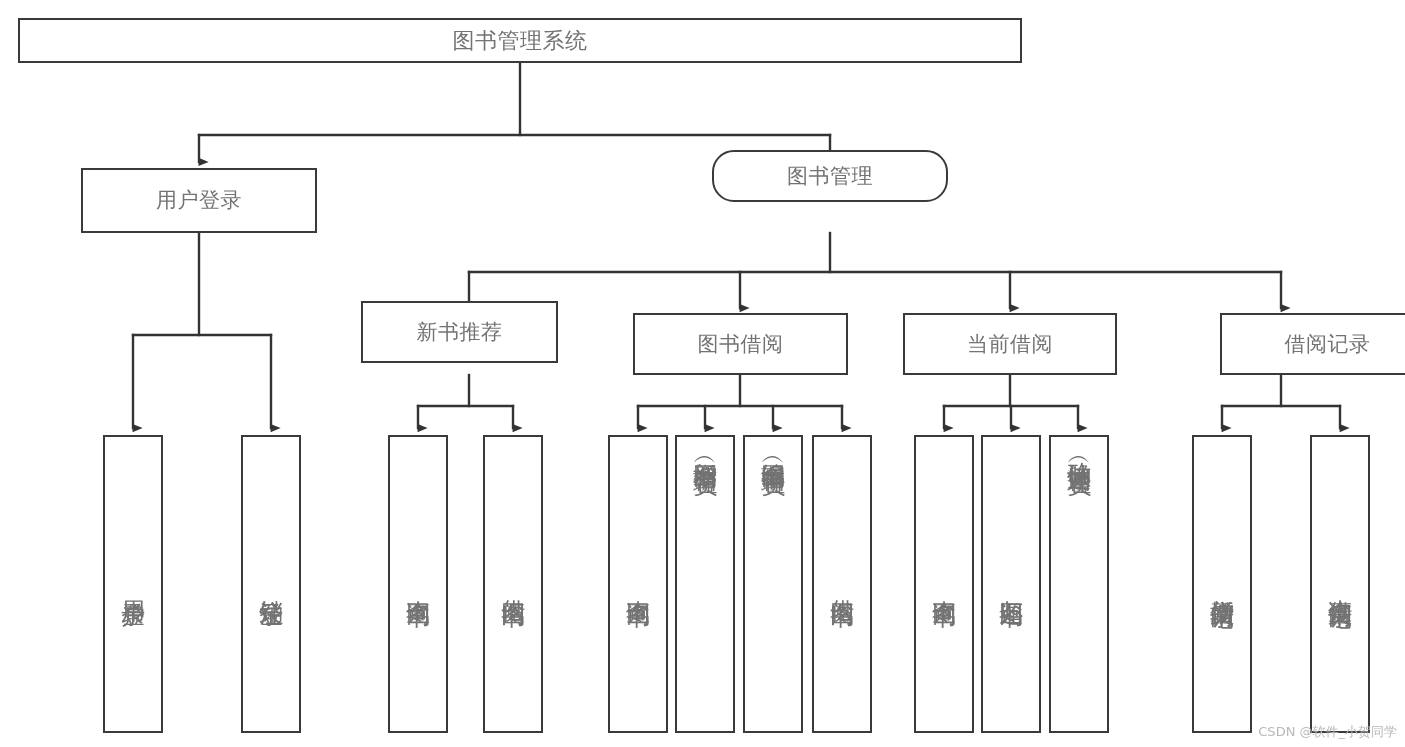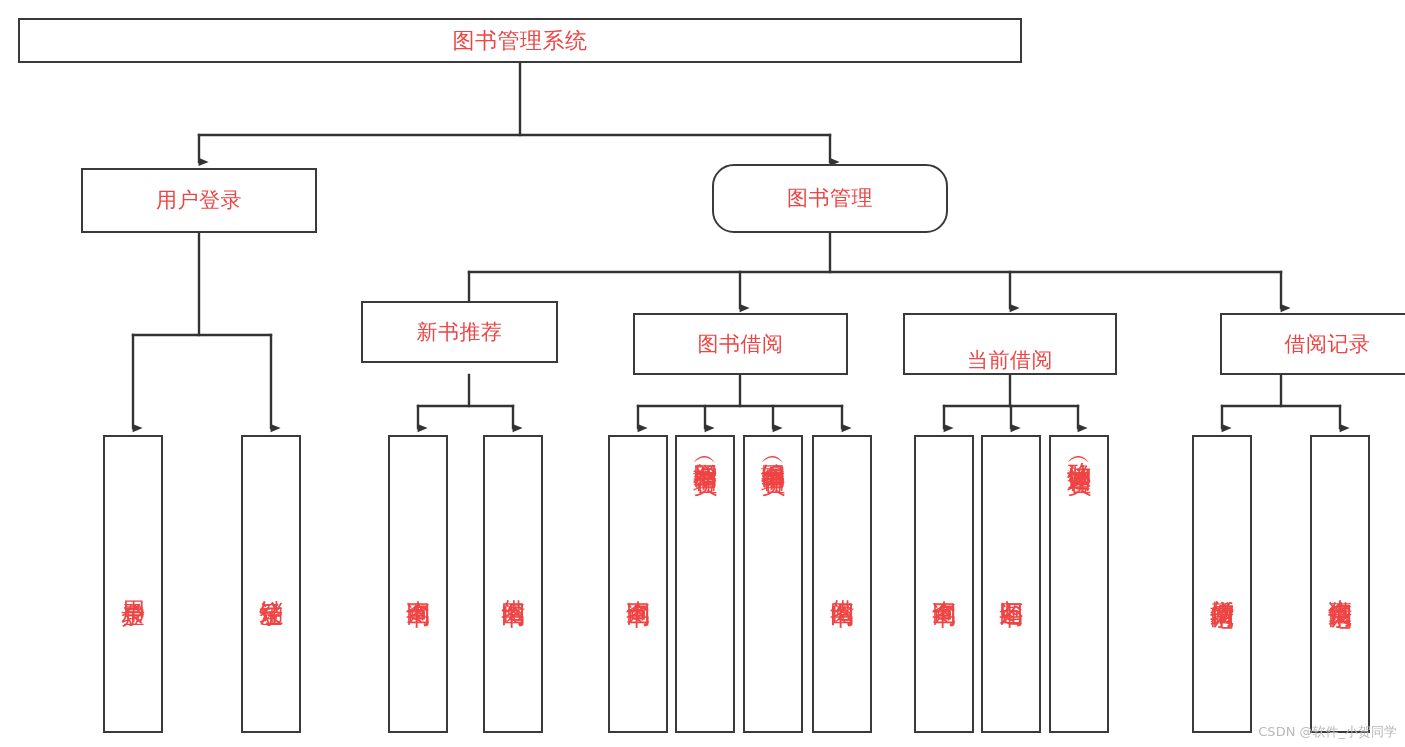--- a/index.html
+++ b/index.html
@@ -33,21 +33,21 @@
     align-items: center;
     justify-content: center;
     color: #4a4a4a;
     z-index: 2;
   }
   .node .label {
     display: block;
     text-align: center;
     line-height: 1.18;
     letter-spacing: 0.5px;
-    color: #ef4444;
+    color: #737373;
   }
   
   .node.h .label {
     font-size: 21px;
     white-space: nowrap;
   }
   .node.root .label { font-size: 22px; }
   
   .node.v {
     align-items: flex-start;
@@ -136,33 +136,33 @@
   </svg>
 
   <div class="node h root" style="left:18px; top:18px; width:1004px; height:45px;">
     <span class="label">图书管理系统</span>
   </div>
 
   <div class="node h" style="left:81px; top:168px; width:236px; height:65px;">
     <span class="label">用户登录</span>
   </div>
 
-  <div class="node h" style="left:712px; top:164px; width:236px; height:69px;border-radius:22px;">
+  <div class="node h" style="left:712px; top:150px; width:236px; height:52px;border-radius:22px;">
     <span class="label">图书管理</span>
   </div>
 
   <div class="node h" style="left:361px; top:301px; width:197px; height:62px;">
     <span class="label">新书推荐</span>
   </div>
 
   <div class="node h" style="left:633px; top:313px; width:215px; height:62px;">
     <span class="label">图书借阅</span>
   </div>
 
-  <div class="node h" style="left:903px; top:313px; width:214px; height:62px;align-items:flex-end;">
+  <div class="node h" style="left:903px; top:313px; width:214px; height:62px;">
     <span class="label">当前借阅</span>
   </div>
 
   <div class="node h" style="left:1172px; top:313px; width:215px; height:62px;margin-left:48px;">
     <span class="label">借阅记录</span>
   </div>
 
   <div class="node v center" style="left:103px; top:435px; width:60px; height:298px;">
     <span class="label">用户登录</span>
   </div>

